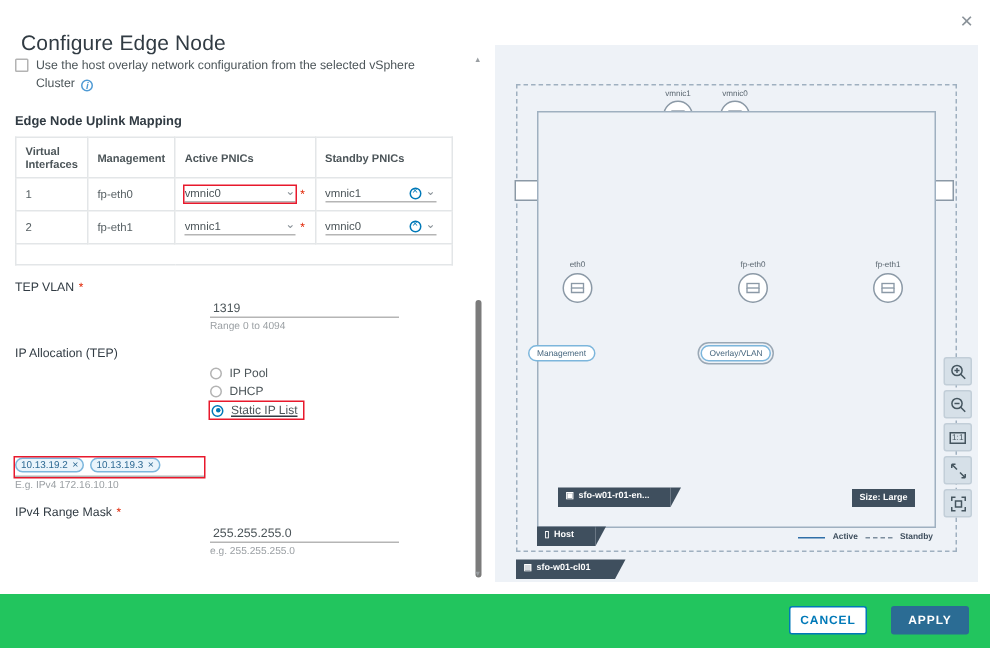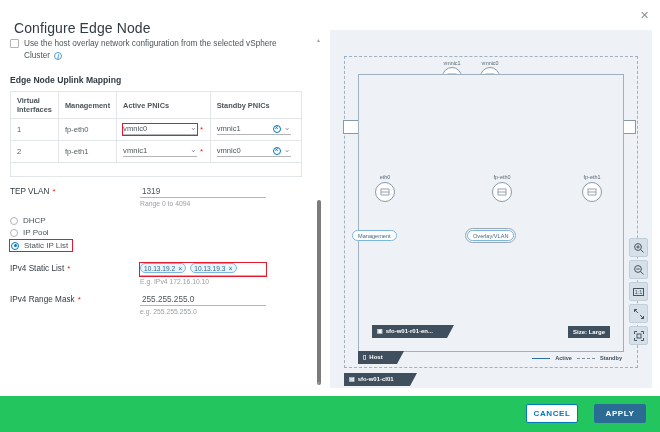--- a/index.html
+++ b/index.html
@@ -66,21 +66,21 @@
   .clear-ic:before {
     content:"×"; position:absolute; left:0; right:0; top:-2px;
     font-size:7px; color:#0079b8; text-align:center;
   }
   .cellwrap { display:flex; align-items:center; }
   .redbox { outline:1.4px solid #e8192c; outline-offset:0px; }
 
   
   .frow { display:flex; margin-top:9px; }
   .flabel { width:130px; font-size:8.2px; color:#313b43; padding-top:1px; }
-  .fctl { flex:1; }
+  .fctl { flex:1;margin-top:14px; }
   .fin {
     border:none; border-bottom:1px solid #b5b5b5; background:transparent;
     font-family:"Liberation Sans", sans-serif; font-size:8.2px; color:#4c5559;
     padding:1px 2px; width:126px; outline:none; display:block;
   }
   .hint { font-size:6.8px; color:#9a9fa3; margin-top:2px; }
   .radio-row { display:flex; align-items:center; margin-bottom:3px; cursor:pointer; }
   .radio {
     width:8px; height:8px; border:1px solid #b3b3b3; border-radius:50%;
     background:#fff; margin-right:5px; flex:none; position:relative;
@@ -266,40 +266,38 @@
       <div class="flabel">
         <span>TEP VLAN</span><span class="req-star">*</span>
       </div>
       <div class="fctl">
         <input class="fin redbox" value="1319" style="">
         <div class="hint">Range 0 to 4094</div>
       </div>
     </div>
 
     <div class="frow">
+      <div class="flabel">IP Allocation (TEP)</div>
       <div class="fctl">
+        <div class="radio-row">
+          <span class="radio"></span>
+          <span class="radio-lbl">IP Pool</span>
+        </div>
         <div class="radio-row">
           <span class="radio"></span>
           <span class="radio-lbl">DHCP</span>
         </div>
-        <div class="radio-row">
-          <span class="radio"></span>
-          <span class="radio-lbl">IP Pool</span>
-        </div>
-        <div class="radio-row redbox" style="display:inline-flex;padding:1px 4px 1px 1px;">
+        <div class="radio-row redbox" style="display:inline-flex;padding:1px 4px 1px 1px;text-decoration:underline;">
           <span class="radio on"></span>
           <span class="radio-lbl">Static IP List</span>
         </div>
       </div>
     </div>
 
     <div class="frow">
-      <div class="flabel">
-        <span>IPv4 Static List</span><span class="req-star">*</span>
-      </div>
       <div class="fctl">
         <div class="chips redbox">
           <span class="chip">
             <span>10.13.19.2</span>
             <span class="x">×</span>
           </span>
           <span class="chip">
             <span>10.13.19.3</span>
             <span class="x">×</span>
           </span>

